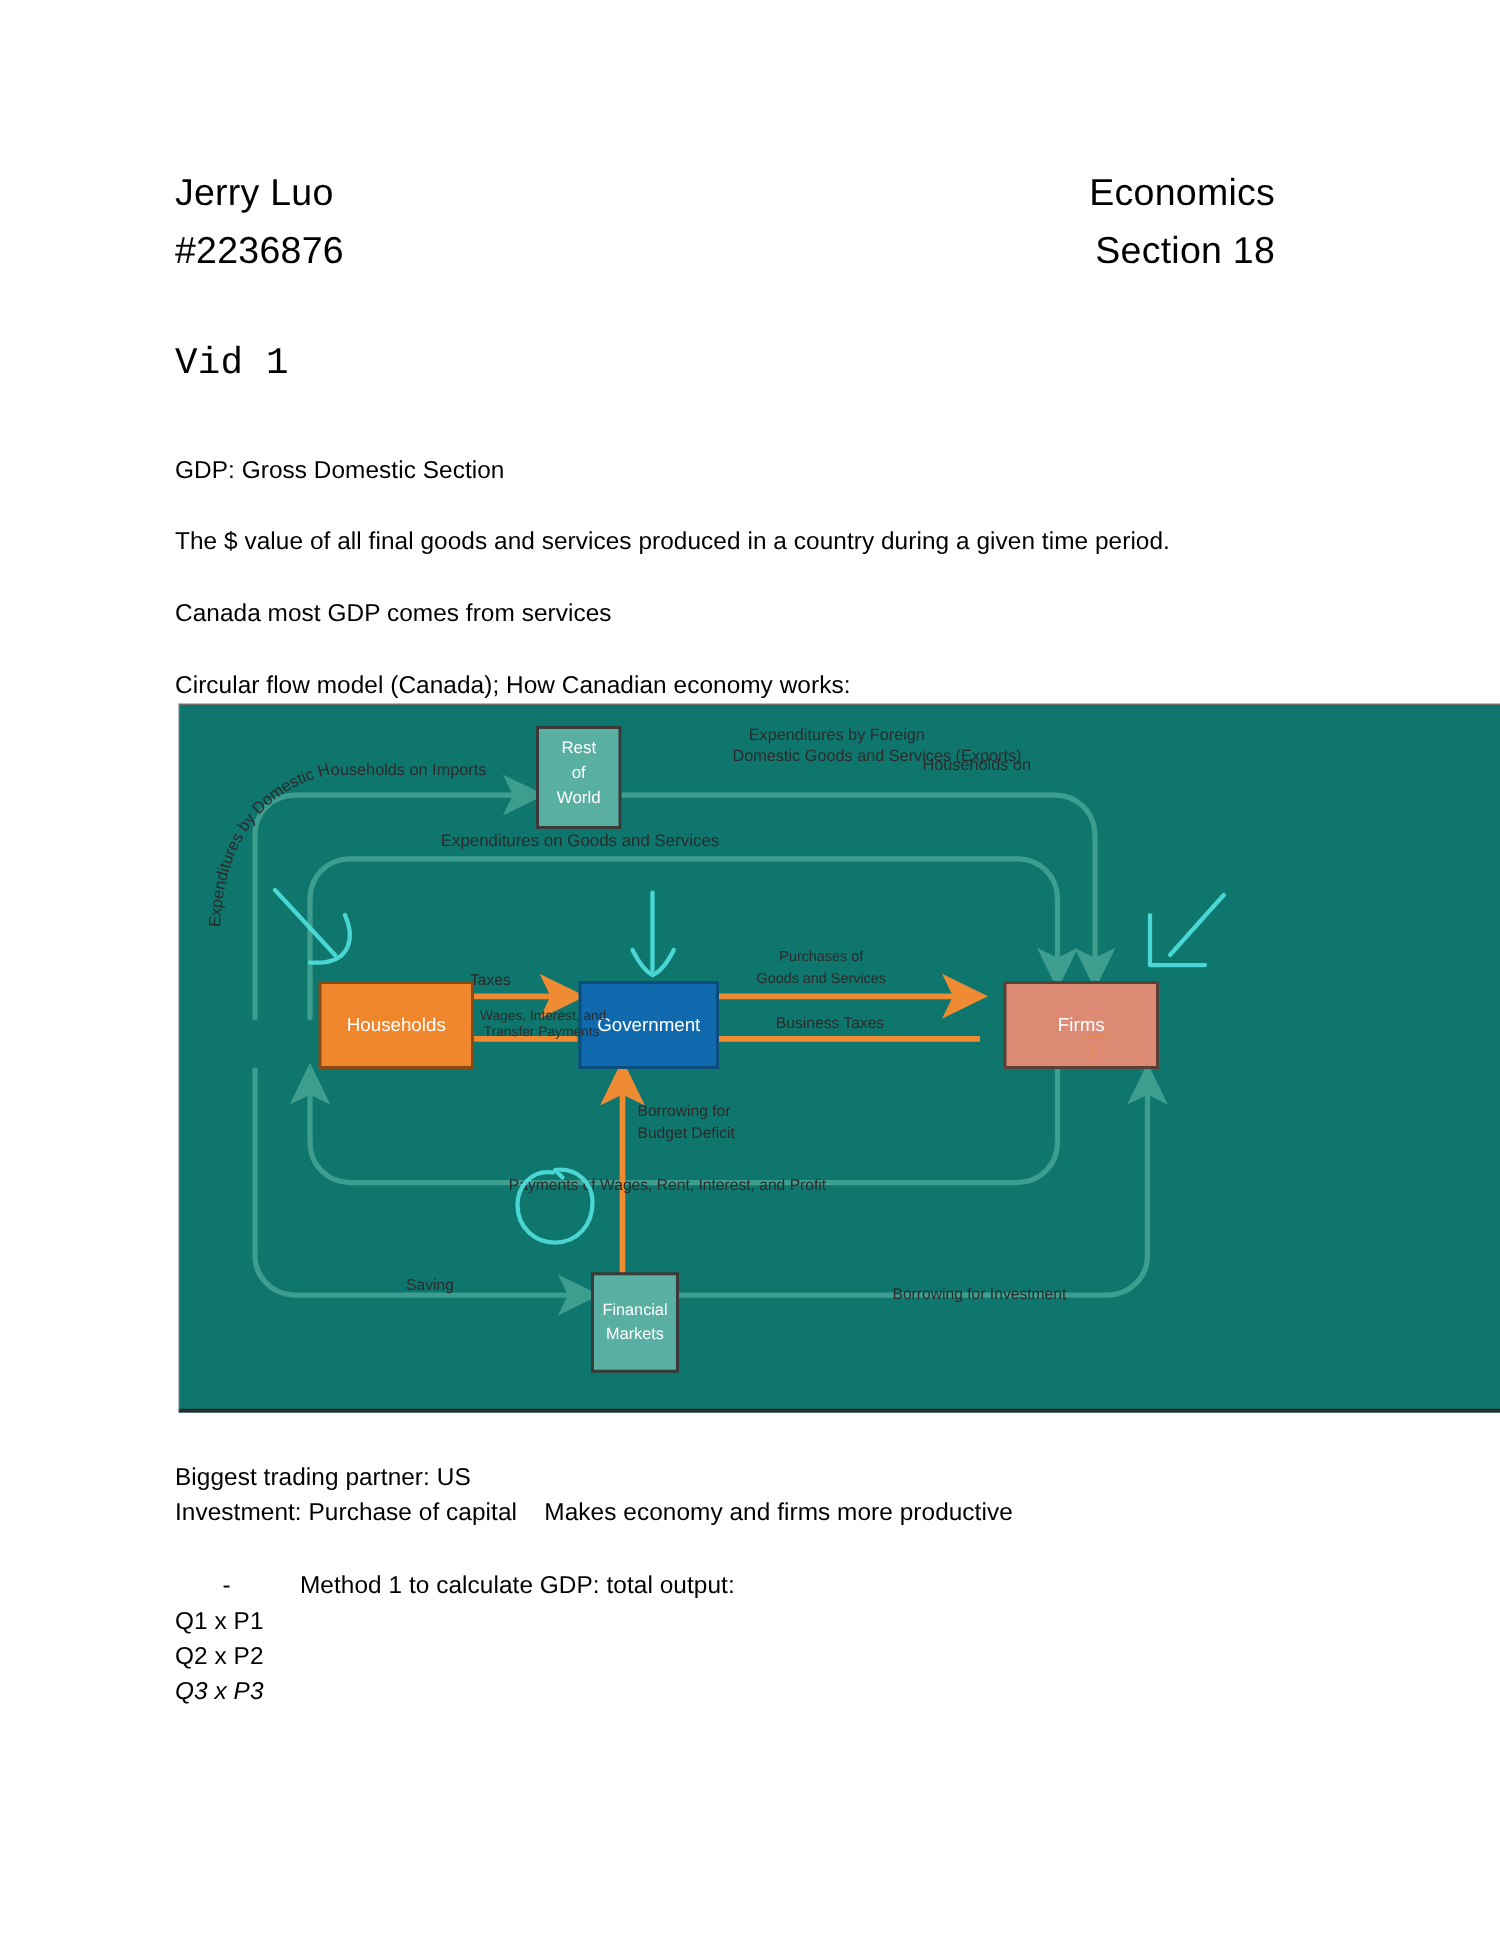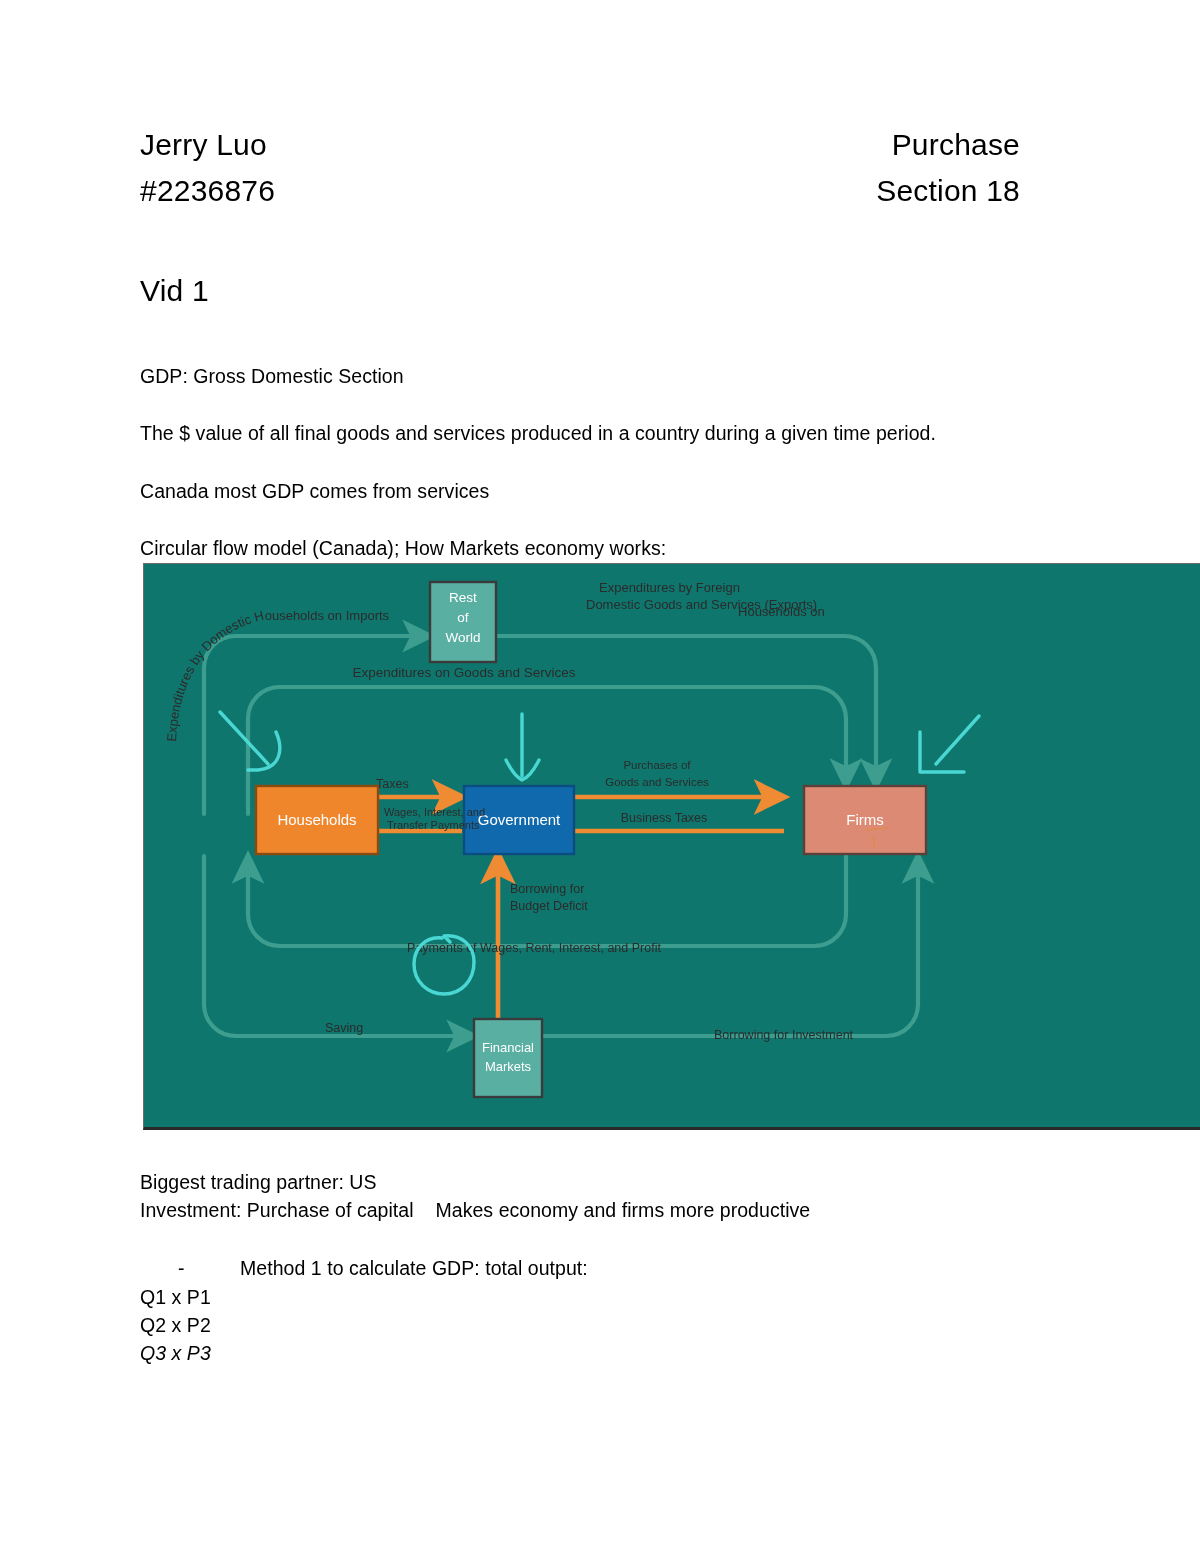--- a/index.html
+++ b/index.html
@@ -20,41 +20,42 @@
     left: 0; top: 0;
     width: 1200px;
     height: 1553px;
     padding: 0;
   }
 
   
   .header-block {
     position: absolute;
     left: 140px;
-    top: 122px;
+    top: 132px;
     width: 880px;
     text-align: center;
   }
   .header-row {
     display: flex;
     justify-content: space-between;
     align-items: baseline;
     font-size: 30px;
     line-height: 46px;
     letter-spacing: 0.2px;
   }
   .header-left, .header-right { white-space: pre; }
 
   .doc-title {
     position: absolute;
     left: 140px;
     top: 272px;
     font-size: 30px;
     line-height: 38px;
     letter-spacing: 0.2px;
+    font-family: Liberation Mono, monospace;
   }
 
   
   .para {
     position: absolute;
     left: 140px;
     font-size: 19.5px;
     line-height: 28px;
     letter-spacing: 0.05px;
     white-space: pre;
@@ -99,34 +100,34 @@
   .box-label { font-family: "Liberation Sans", sans-serif; fill: #ffffff; }
 </style>
 </head>
 <body>
 
 <div class="page">
 
   <div class="header-block">
     <div class="header-row">
       <span class="header-left">Jerry Luo</span>
-      <span class="header-right">Purchase</span>
+      <span class="header-right">Economics</span>
     </div>
     <div class="header-row">
       <span class="header-left">#2236876</span>
       <span class="header-right">Section 18</span>
     </div>
   </div>
 
   <div class="doc-title">Vid 1</div>
 
   <div class="para p1">GDP: Gross Domestic Section</div>
   <div class="para p2">The $ value of all final goods and services produced in a country during a given time period.</div>
   <div class="para p3">Canada most GDP comes from services</div>
-  <div class="para p4">Circular flow model (Canada); How Markets economy works:</div>
+  <div class="para p4">Circular flow model (Canada); How Canadian economy works:</div>
 
   <div class="figure">
     <svg width="909" height="563" viewBox="0 0 909 563" xmlns="http://www.w3.org/2000/svg">
       <defs>
         <marker id="tealArrow" markerWidth="9" markerHeight="9" refX="6.6" refY="4.5" orient="auto">
           <path d="M0,0.6 L8,4.5 L0,8.4 L1.9,4.5 Z" fill="#3d9e8f"></path>
         </marker>
         <marker id="orangeArrow" markerWidth="9" markerHeight="9" refX="6.6" refY="4.5" orient="auto">
           <path d="M0,0.6 L8,4.5 L0,8.4 L1.9,4.5 Z" fill="#ef8b33"></path>
         </marker>

